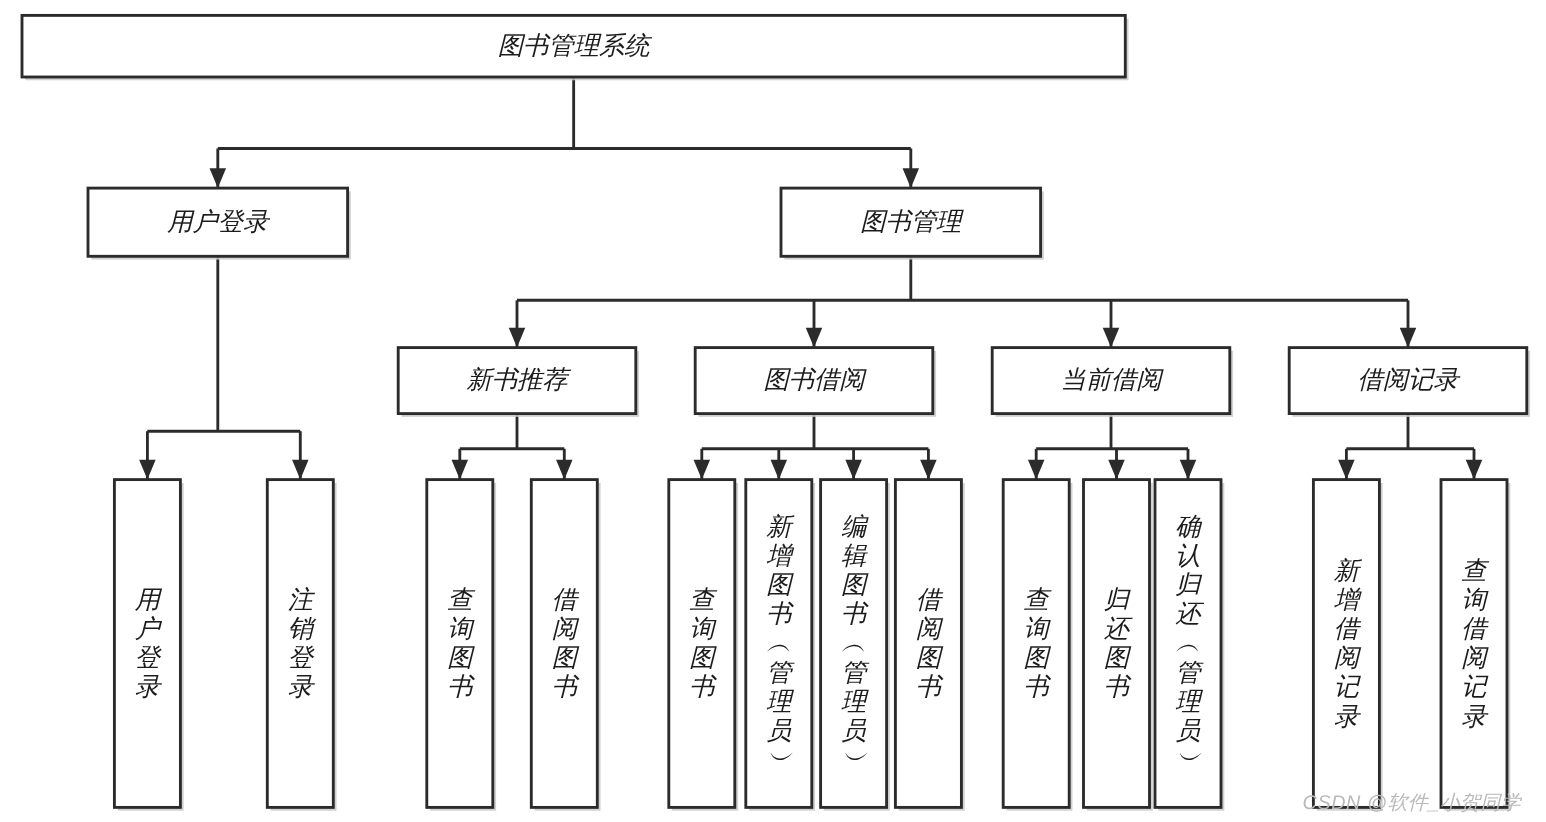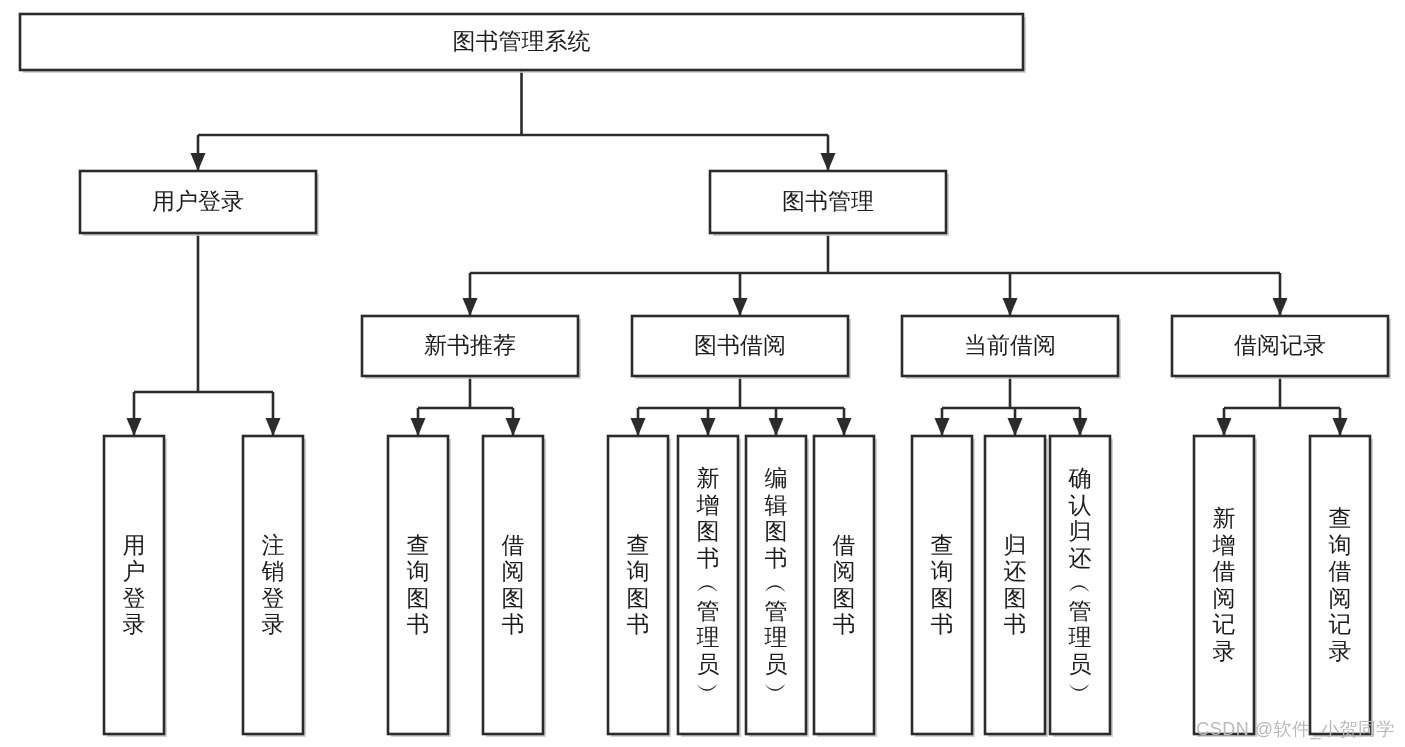--- a/index.html
+++ b/index.html
@@ -13,20 +13,21 @@
     font-family: "Liberation Sans", "DejaVu Sans", sans-serif;
     overflow: hidden;
     position: relative;
   }
   #diagram-root {
     position: absolute;
     top: 0;
     left: 0;
     width: 1405px;
     height: 747px;
+    font-style: italic;
   }
   svg.diagram {
     display: block;
     width: 1405px;
     height: 747px;
   }
   .node-box {
     fill: #ffffff;
     stroke: #2b2b2b;
     stroke-width: 2.6;
@@ -54,21 +55,21 @@
     dominant-baseline: middle;
   }
   .node-label-v {
     font-family: "Liberation Sans", "DejaVu Sans", sans-serif;
     font-size: 23px;
     fill: #1c1c1c;
     text-anchor: middle;
   }
   .watermark {
     position: absolute;
-    right: 10px;
+    right: 22px;
     bottom: 6px;
     font-family: "Liberation Sans", "DejaVu Sans", sans-serif;
     font-size: 18px;
     color: #b9b9b9;
     letter-spacing: 0.5px;
     white-space: nowrap;
     pointer-events: none;
   }
 </style>
 </head>

